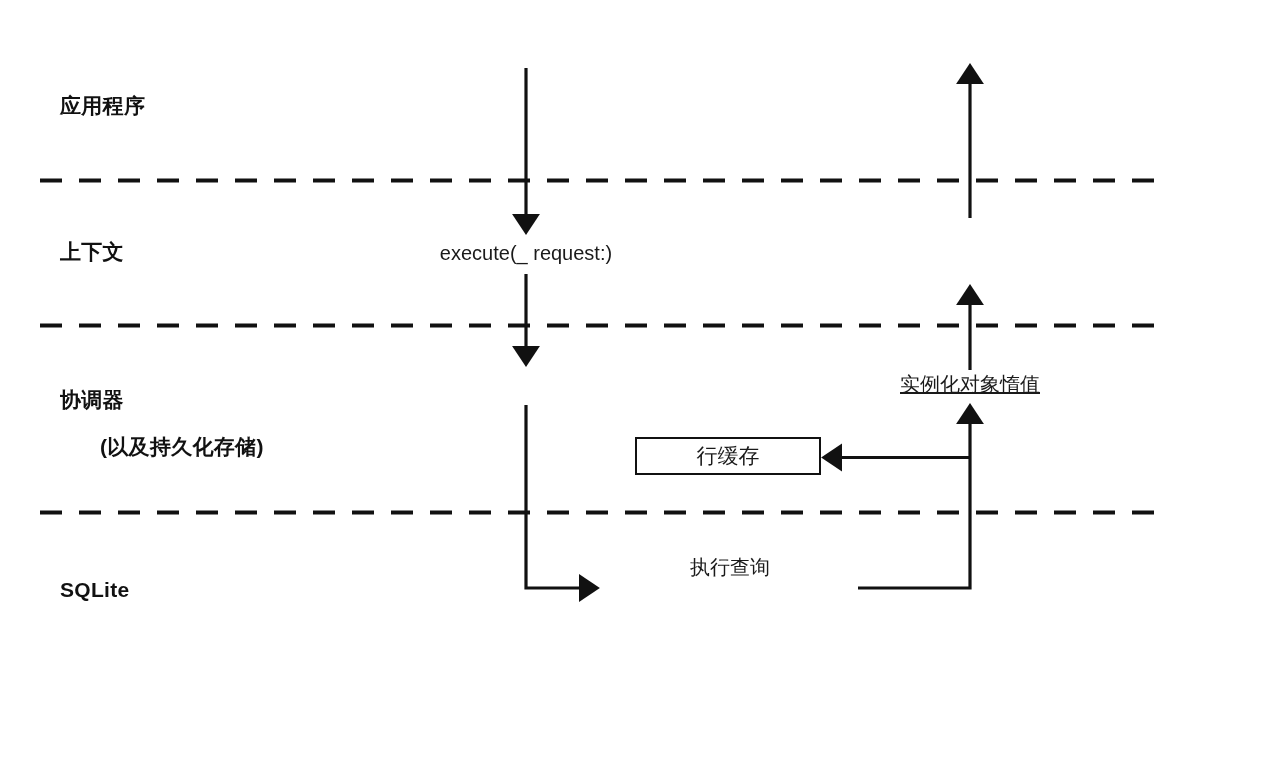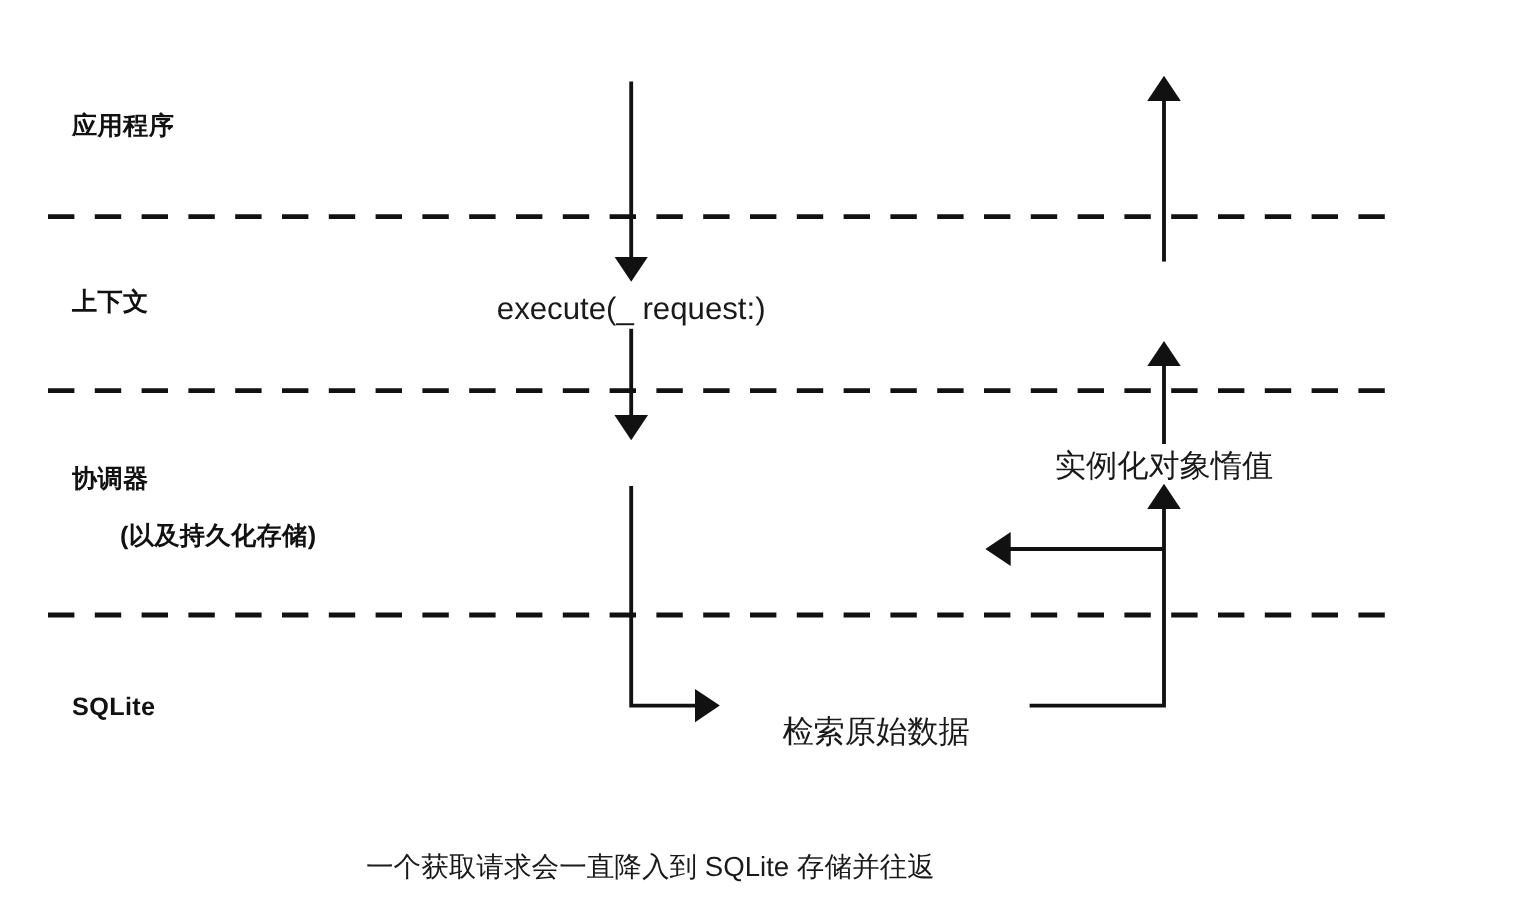--- a/index.html
+++ b/index.html
@@ -33,21 +33,21 @@
     white-space: pre;
     line-height: 1.32;
   }
   .lane-label {
     font-weight: bold;
     font-size: 21px;
     letter-spacing: 0.3px;
     color: #111111;
   }
   .flow-label {
-    font-size: 26px;
+    font-size: 20px;
     color: #1a1a1a;
     text-align: center;
   }
   .box-label {
     font-size: 21px;
     color: #1a1a1a;
   }
   .caption {
     font-size: 23px;
     color: #1a1a1a;
@@ -108,21 +108,23 @@
 
   <div class="txt lane-label" style="left:60px; top:386px;text-align:center;">协调器</div>
   <div class="txt lane-label" style="left:60px; top:433px;margin-left:40px;">(以及持久化存储)</div>
 
   <div class="txt lane-label" style="left:60px; top:576px;">SQLite</div>
 
   <div class="txt flow-label" style="left:406px; top:240px; width:240px;">execute(_ request:)</div>
 
 
 
-  <div class="txt flow-label" style="left:850px; top:371px; width:240px;">实例化对象惰值</div>
+  <div class="txt flow-label" style="left:850px; top:371px; width:240px;text-decoration:underline;">实例化对象惰值</div>
+
+  <div class="txt flow-label" style="left:610px; top:554px; width:240px;">执行查询</div>
 
 
-  <div class="txt flow-label" style="left:610px; top:592px; width:240px;">检索原始数据</div>
+  <div class="cache-box">
+    <span class="box-label">行缓存</span>
+  </div>
 
-
-  <div class="txt caption" style="top:707px;">一个获取请求会一直降入到 SQLite 存储并往返</div>
 
 </div>
 
 </body></html>

